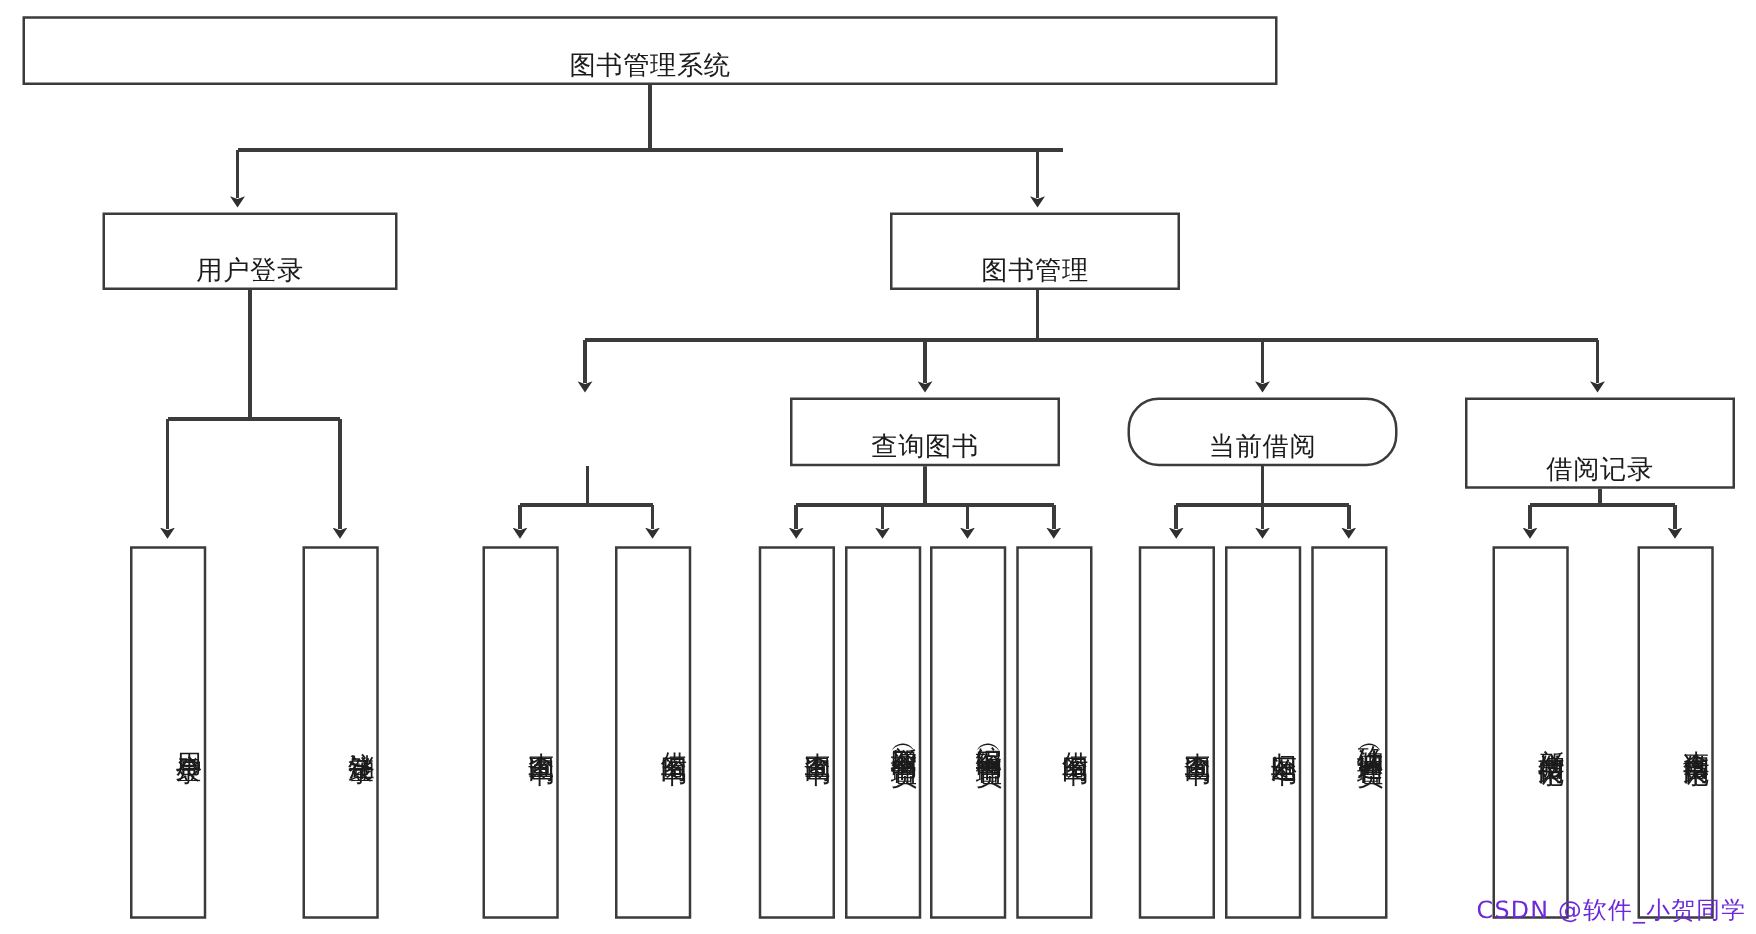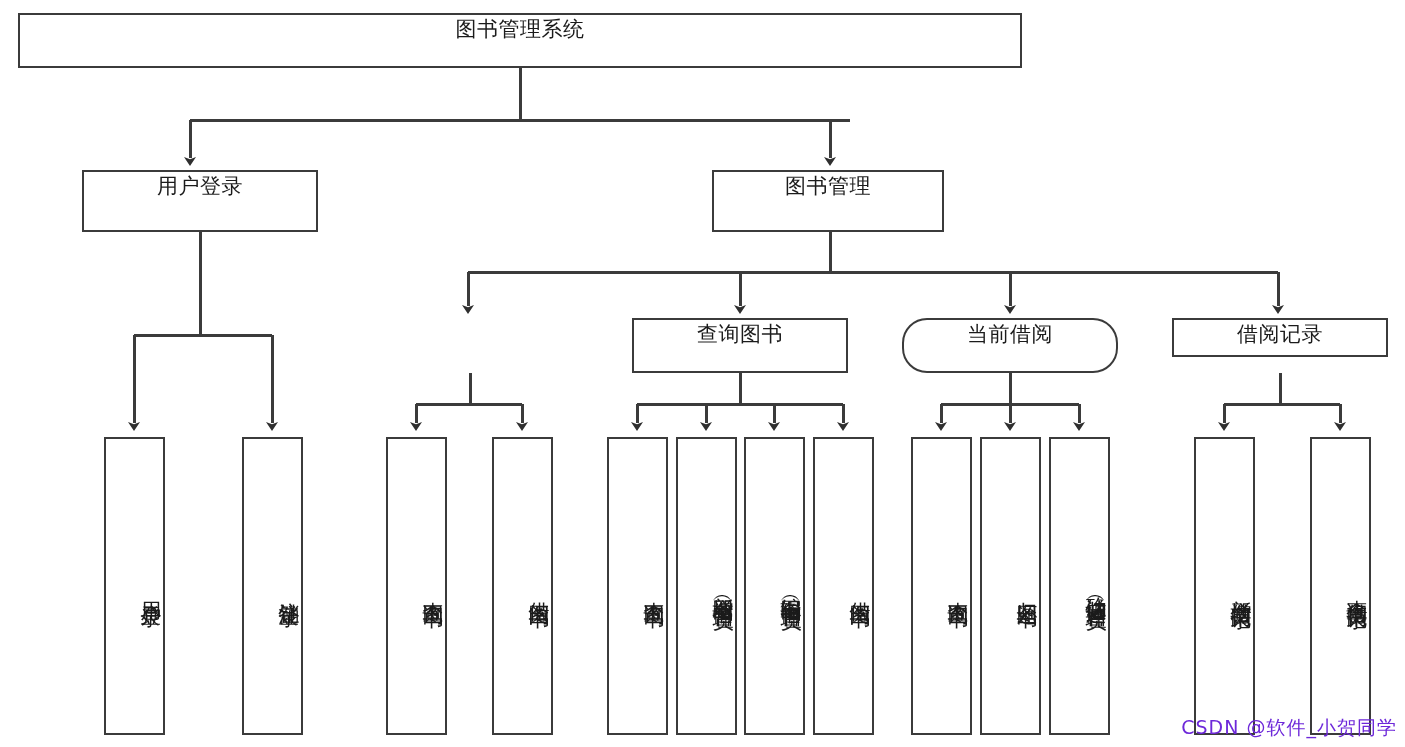--- a/index.html
+++ b/index.html
@@ -24,21 +24,21 @@
     width: 1405px;
     height: 747px;
     pointer-events: none;
   }
   .node {
     position: absolute;
     box-sizing: border-box;
     background: #ffffff;
     border: 2px solid #3b3b3b;
     display: flex;
-    align-items: flex-start;
+    align-items: flex-end;
     justify-content: center;
     color: #1b1b1b;
   }
   .node.horiz {
     font-size: 21px;
     letter-spacing: 0.5px;
   }
   .node.vert {
     writing-mode: vertical-rl;
     text-orientation: upright;
@@ -132,21 +132,21 @@
   <div class="node horiz" style="left:712px; top:170px; width:232px; height:62px;">
     <span>图书管理</span>
   </div>
 
   <div class="node horiz" style="left:632px; top:318px; width:216px; height:55px;">
     <span>查询图书</span>
   </div>
   <div class="node horiz" style="left:902px; top:318px; width:216px; height:55px;border-radius:25px;">
     <span>当前借阅</span>
   </div>
-  <div class="node horiz" style="left:1172px; top:318px; width:216px; height:39px;">
+  <div class="node horiz" style="left:1172px; top:318px; width:216px; height:73px;">
     <span>借阅记录</span>
   </div>
 
   <div class="node vert" style="left:104px; top:437px; width:61px; height:298px;">
     <span class="vtext">用户登录</span>
   </div>
   <div class="node vert" style="left:242px; top:437px; width:61px; height:298px;">
     <span class="vtext">注销登录</span>
   </div>
 

